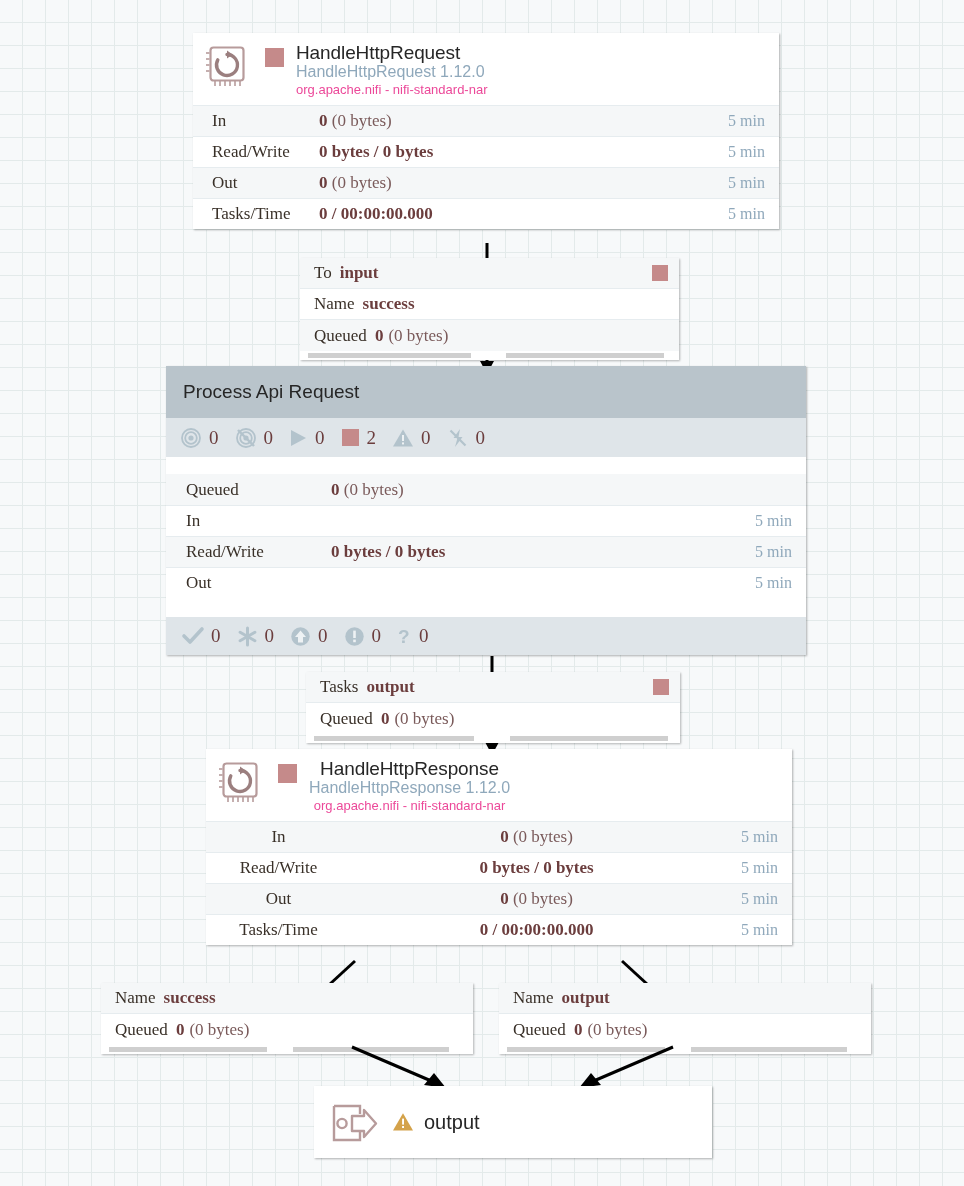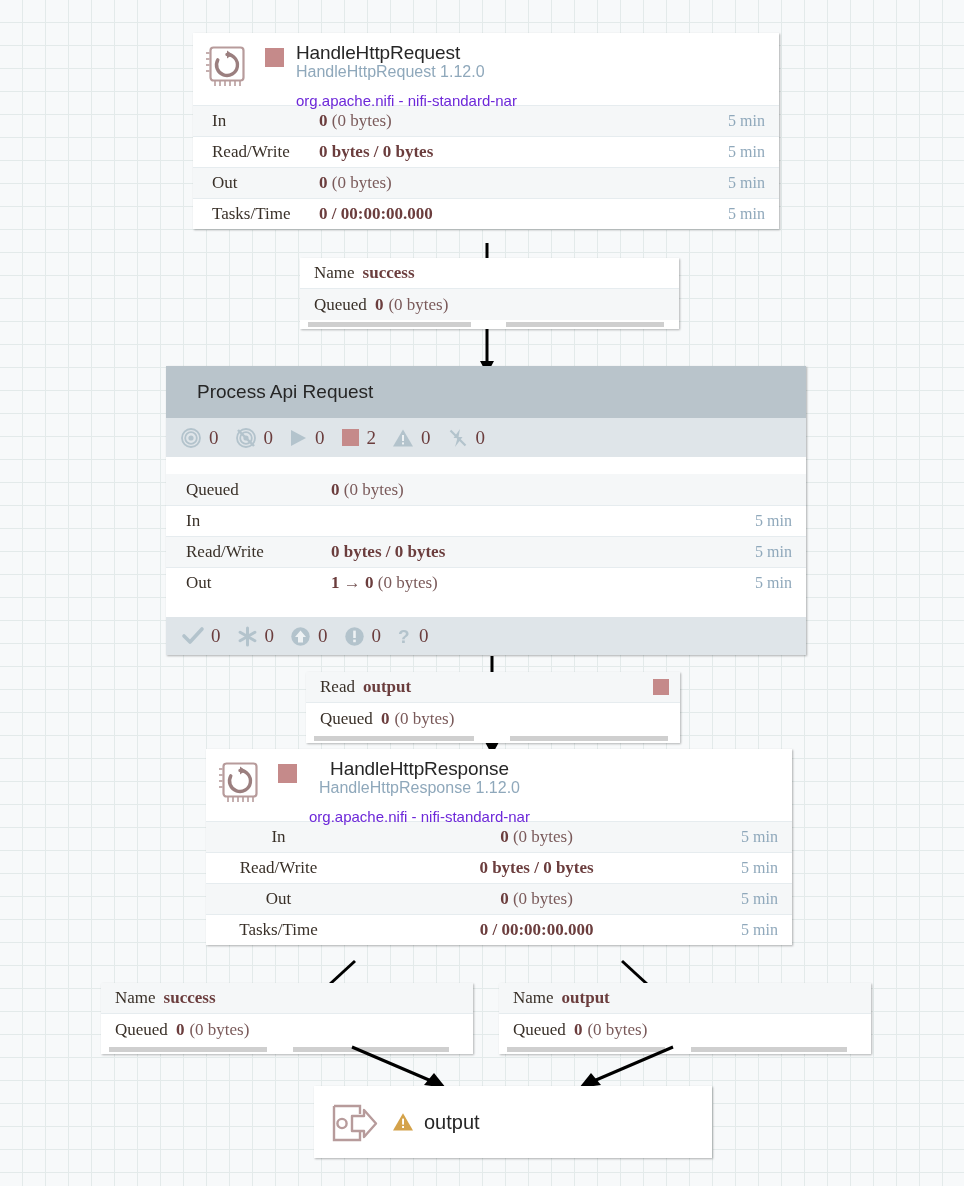--- a/index.html
+++ b/index.html
@@ -51,22 +51,22 @@
     font-size: 19px; color: #262626;
     letter-spacing: -0.1px;
   }
   .proc-type {
     font-family: "Liberation Sans", sans-serif;
     font-size: 16px; color: #8fa8bb;
     margin-top: 1px;
   }
   .proc-bundle {
     font-family: "Liberation Sans", sans-serif;
-    font-size: 15px; color: #6d28d9;
-    margin-top: 12px;
+    font-size: 13px; color: #ec4899;
+    margin-top: 2px;
   }
 
   
   .srow {
     display: flex; align-items: center;
     height: 31px;
     border-top: 1px solid #e6ecef;
     font-size: 17px;
     color: #393028;
     padding: 0 14px 0 19px;
@@ -87,21 +87,21 @@
 
   b.num { color: #6b3d3d; font-weight: bold; }
   span.dim { color: #7a5a5a; }
 
   
   .pg { width: 640px; box-shadow: 1px 1px 2px rgba(0,0,0,0.30); background:#fff;}
   .pg-head {
     background: #b9c4cb;
     height: 52px;
     display: flex; align-items: center;
-    padding-left: 31px;
+    padding-left: 17px;
     font-family: "Liberation Sans", sans-serif;
     font-size: 19px;
     color: #262626;
     box-sizing: border-box;
   }
   .pg-counts {
     background: #dfe5e9;
     height: 39px;
     display: flex; align-items: center;
     padding-left: 14px;
@@ -235,20 +235,25 @@
       <span class="time">5 min</span>
     </div>
   </div>
 
   <svg class="abs" style="left:480px; top:243px;" width="20" height="132">
     <line x1="7" y1="0" x2="7" y2="120" stroke="#000" stroke-width="3"></line>
     <path d="M0 118 L14 118 L7 131 Z" fill="#000"></path>
   </svg>
 
   <div class="abs conn" style="left:300px; top:258px; width:379px;">
+    <div class="conn-row shade">
+      <span class="k">To</span>
+      <span class="v">input</span>
+      <span class="sq"></span>
+    </div>
     <div class="conn-row">
       <span class="k">Name</span>
       <span class="v">success</span>
     </div>
     <div class="conn-row shade" style="border-bottom:none;">
       <span class="k">Queued</span>
       <span class="v">0</span>
       <span class="dim" style="margin-left:5px;"> (0 bytes)</span>
     </div>
     <div class="conn-bars">
@@ -318,21 +323,20 @@
       <span class="lbl">In</span>
       <span class="time">5 min</span>
     </div>
     <div class="srow alt">
       <span class="lbl">Read/Write</span>
       <span class="val"><b class="num">0 bytes / 0 bytes</b></span>
       <span class="time">5 min</span>
     </div>
     <div class="srow">
       <span class="lbl">Out</span>
-      <span class="val"><b class="num">1</b><span class="dim"> → </span><b class="num">0</b><span class="dim"> (0 bytes)</span></span>
       <span class="time">5 min</span>
     </div>
 
     <div class="pg-gap2"></div>
 
     <div class="pg-footer">
       <span class="grp">
         <svg width="22" height="20" viewBox="0 0 22 20">
           <path d="M2 10 L8 16 L20 3" fill="none" stroke="#b3c3cc" stroke-width="3.6" stroke-linecap="round" stroke-linejoin="round"></path>
         </svg>
@@ -372,21 +376,21 @@
     </div>
   </div>
 
   <svg class="abs" style="left:485px; top:656px;" width="20" height="100">
     <line x1="7" y1="0" x2="7" y2="88" stroke="#000" stroke-width="3"></line>
     <path d="M0 86 L14 86 L7 99 Z" fill="#000"></path>
   </svg>
 
   <div class="abs conn" style="left:306px; top:672px; width:374px;">
     <div class="conn-row shade">
-      <span class="k">Read</span>
+      <span class="k">Tasks</span>
       <span class="v">output</span>
       <span class="sq"></span>
     </div>
     <div class="conn-row" style="border-bottom:none;">
       <span class="k">Queued</span>
       <span class="v">0</span>
       <span class="dim" style="margin-left:5px;"> (0 bytes)</span>
     </div>
     <div class="conn-bars">
       <span class="bar" style="width:160px;"></span>

